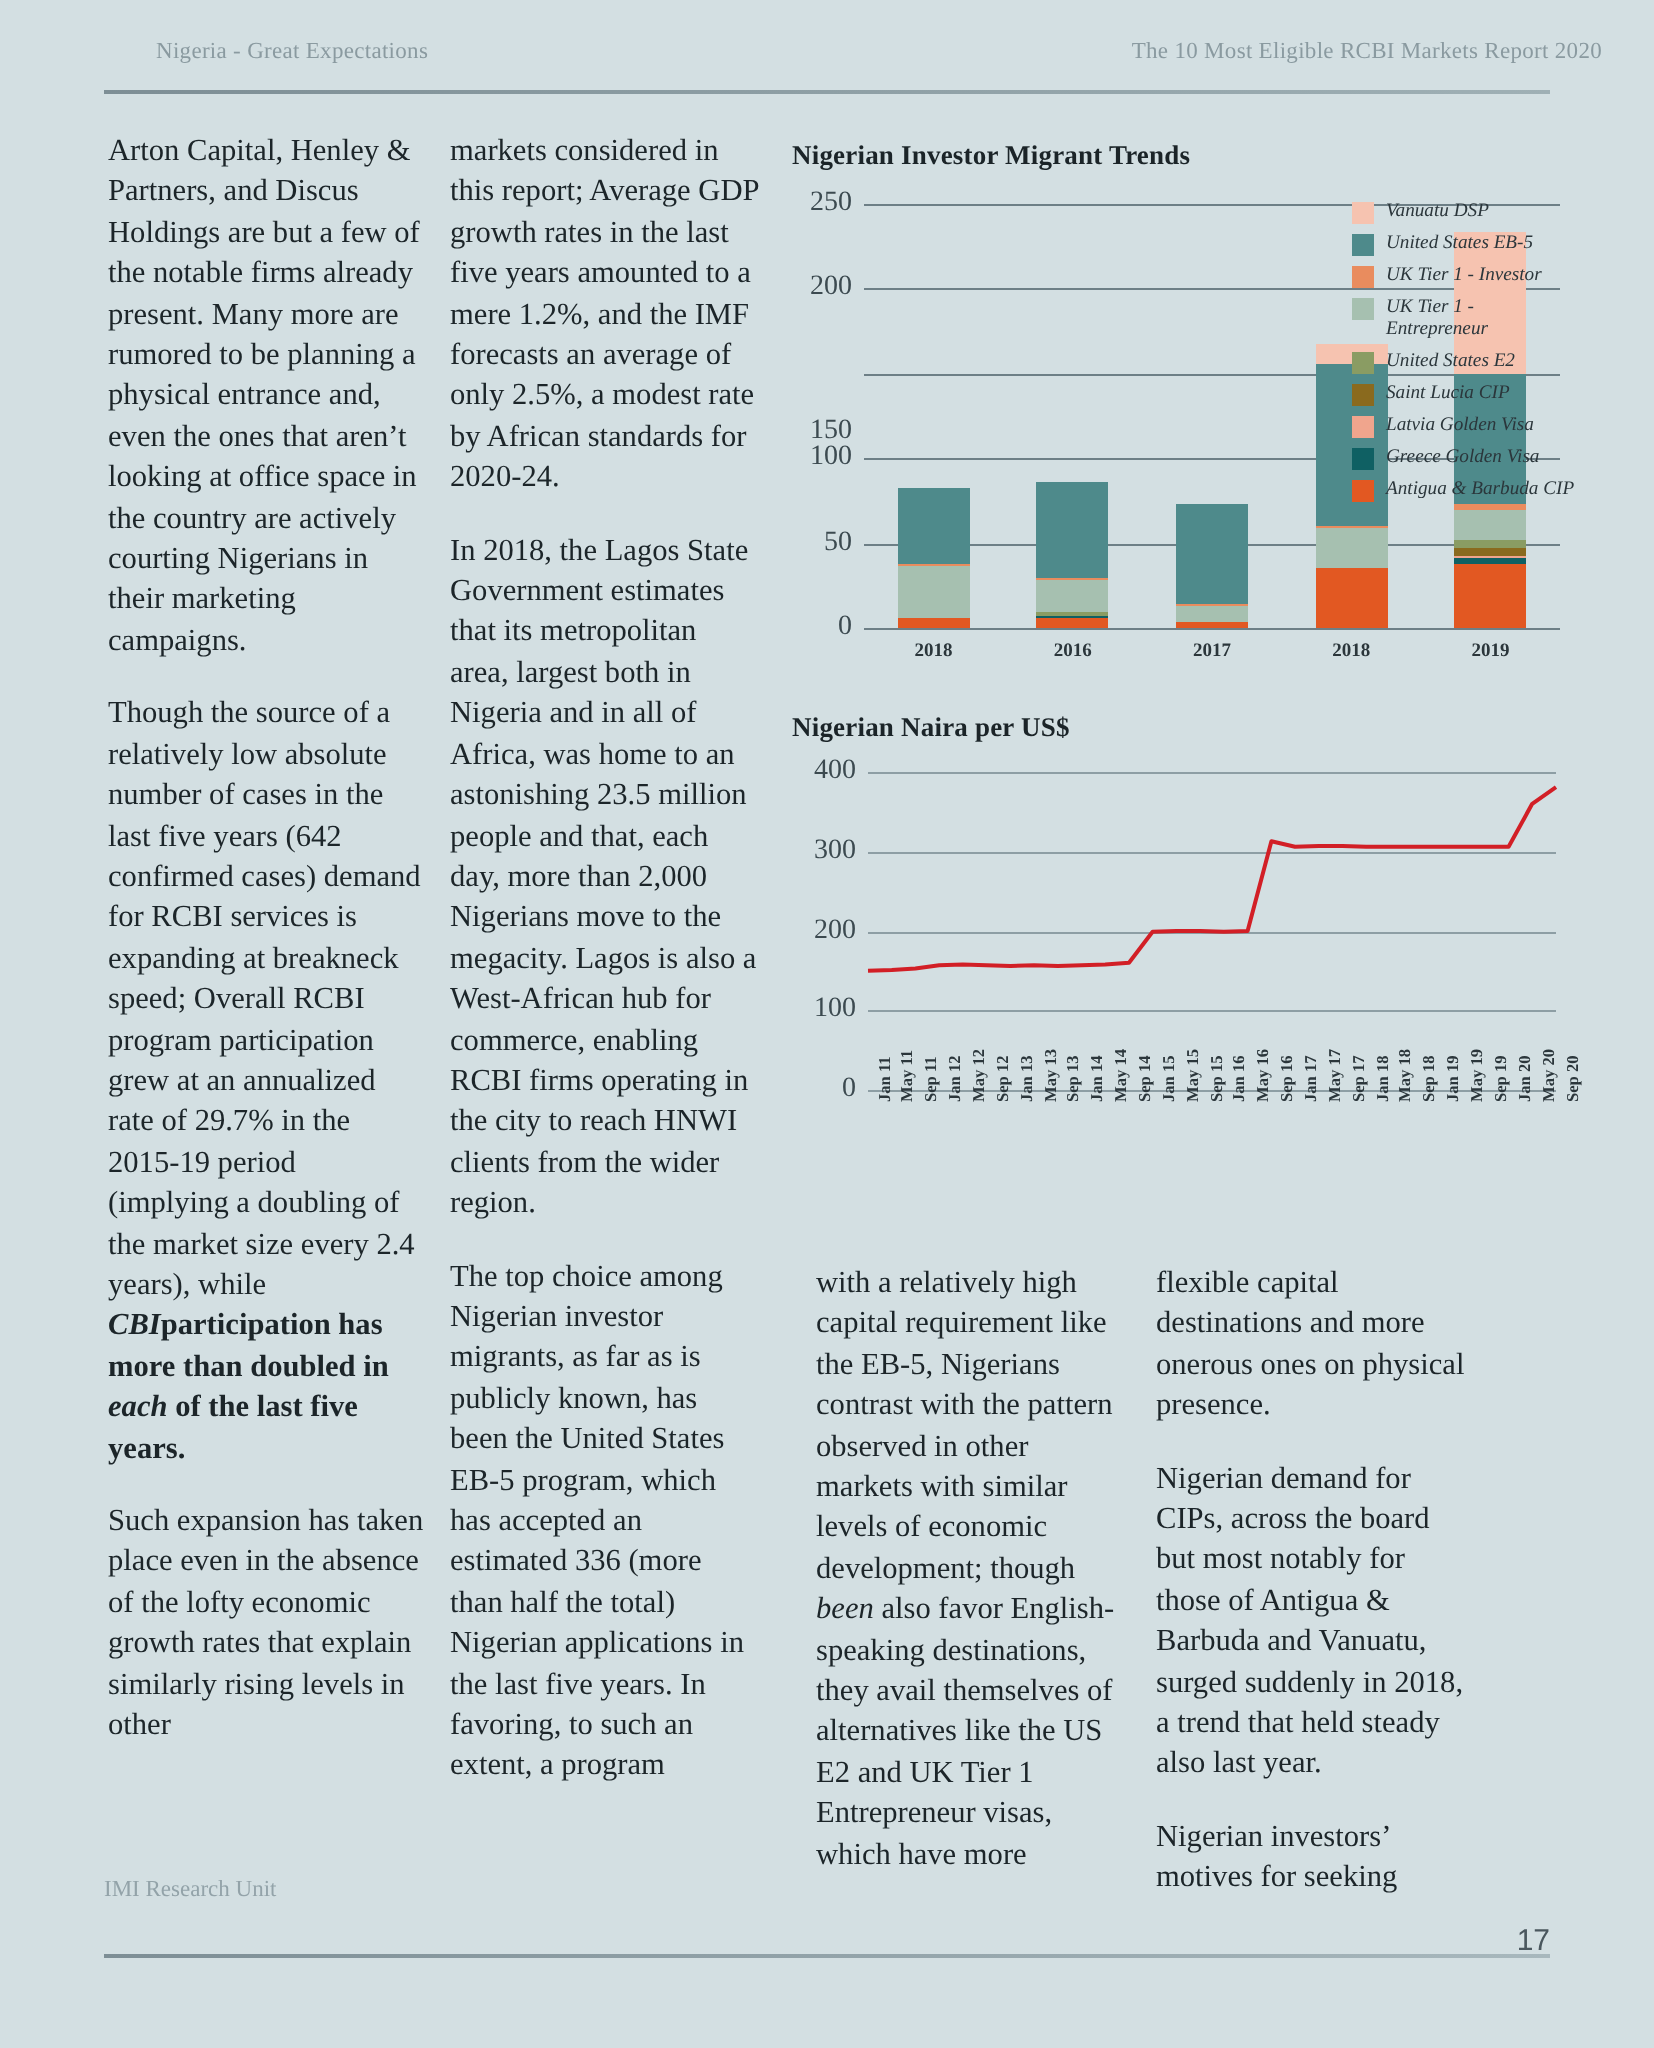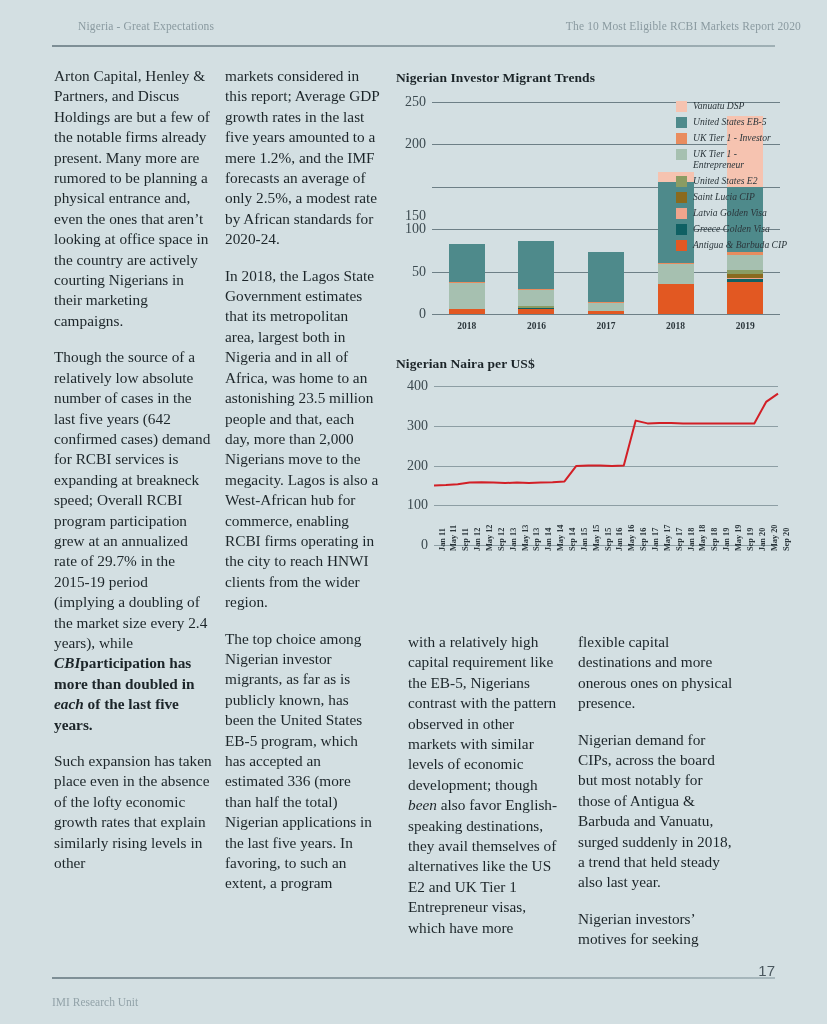--- a/index.html
+++ b/index.html
@@ -29,21 +29,21 @@
     position:absolute; left:52px; top:45px; width:723px; height:2px;
     background:linear-gradient(to right,#7d8e95,#9fb0b5);
   }
 
   
   .footer-rule {
     position:absolute; left:52px; top:977px; width:723px; height:2px;
     background:linear-gradient(to right,#7d8e95,#a8b8bd);
   }
   .footer-left {
-    position:absolute; left:52px; top:996px;
+    position:absolute; left:52px; top:939px;
     font-size:11.5px; color:#93a3a9;
   }
   .page-num {
     position:absolute; right:52px; top:962px;
     font-size:15px; color:#4a575e;
     font-family:"Liberation Sans", sans-serif;
   }
 
   
   .col {

